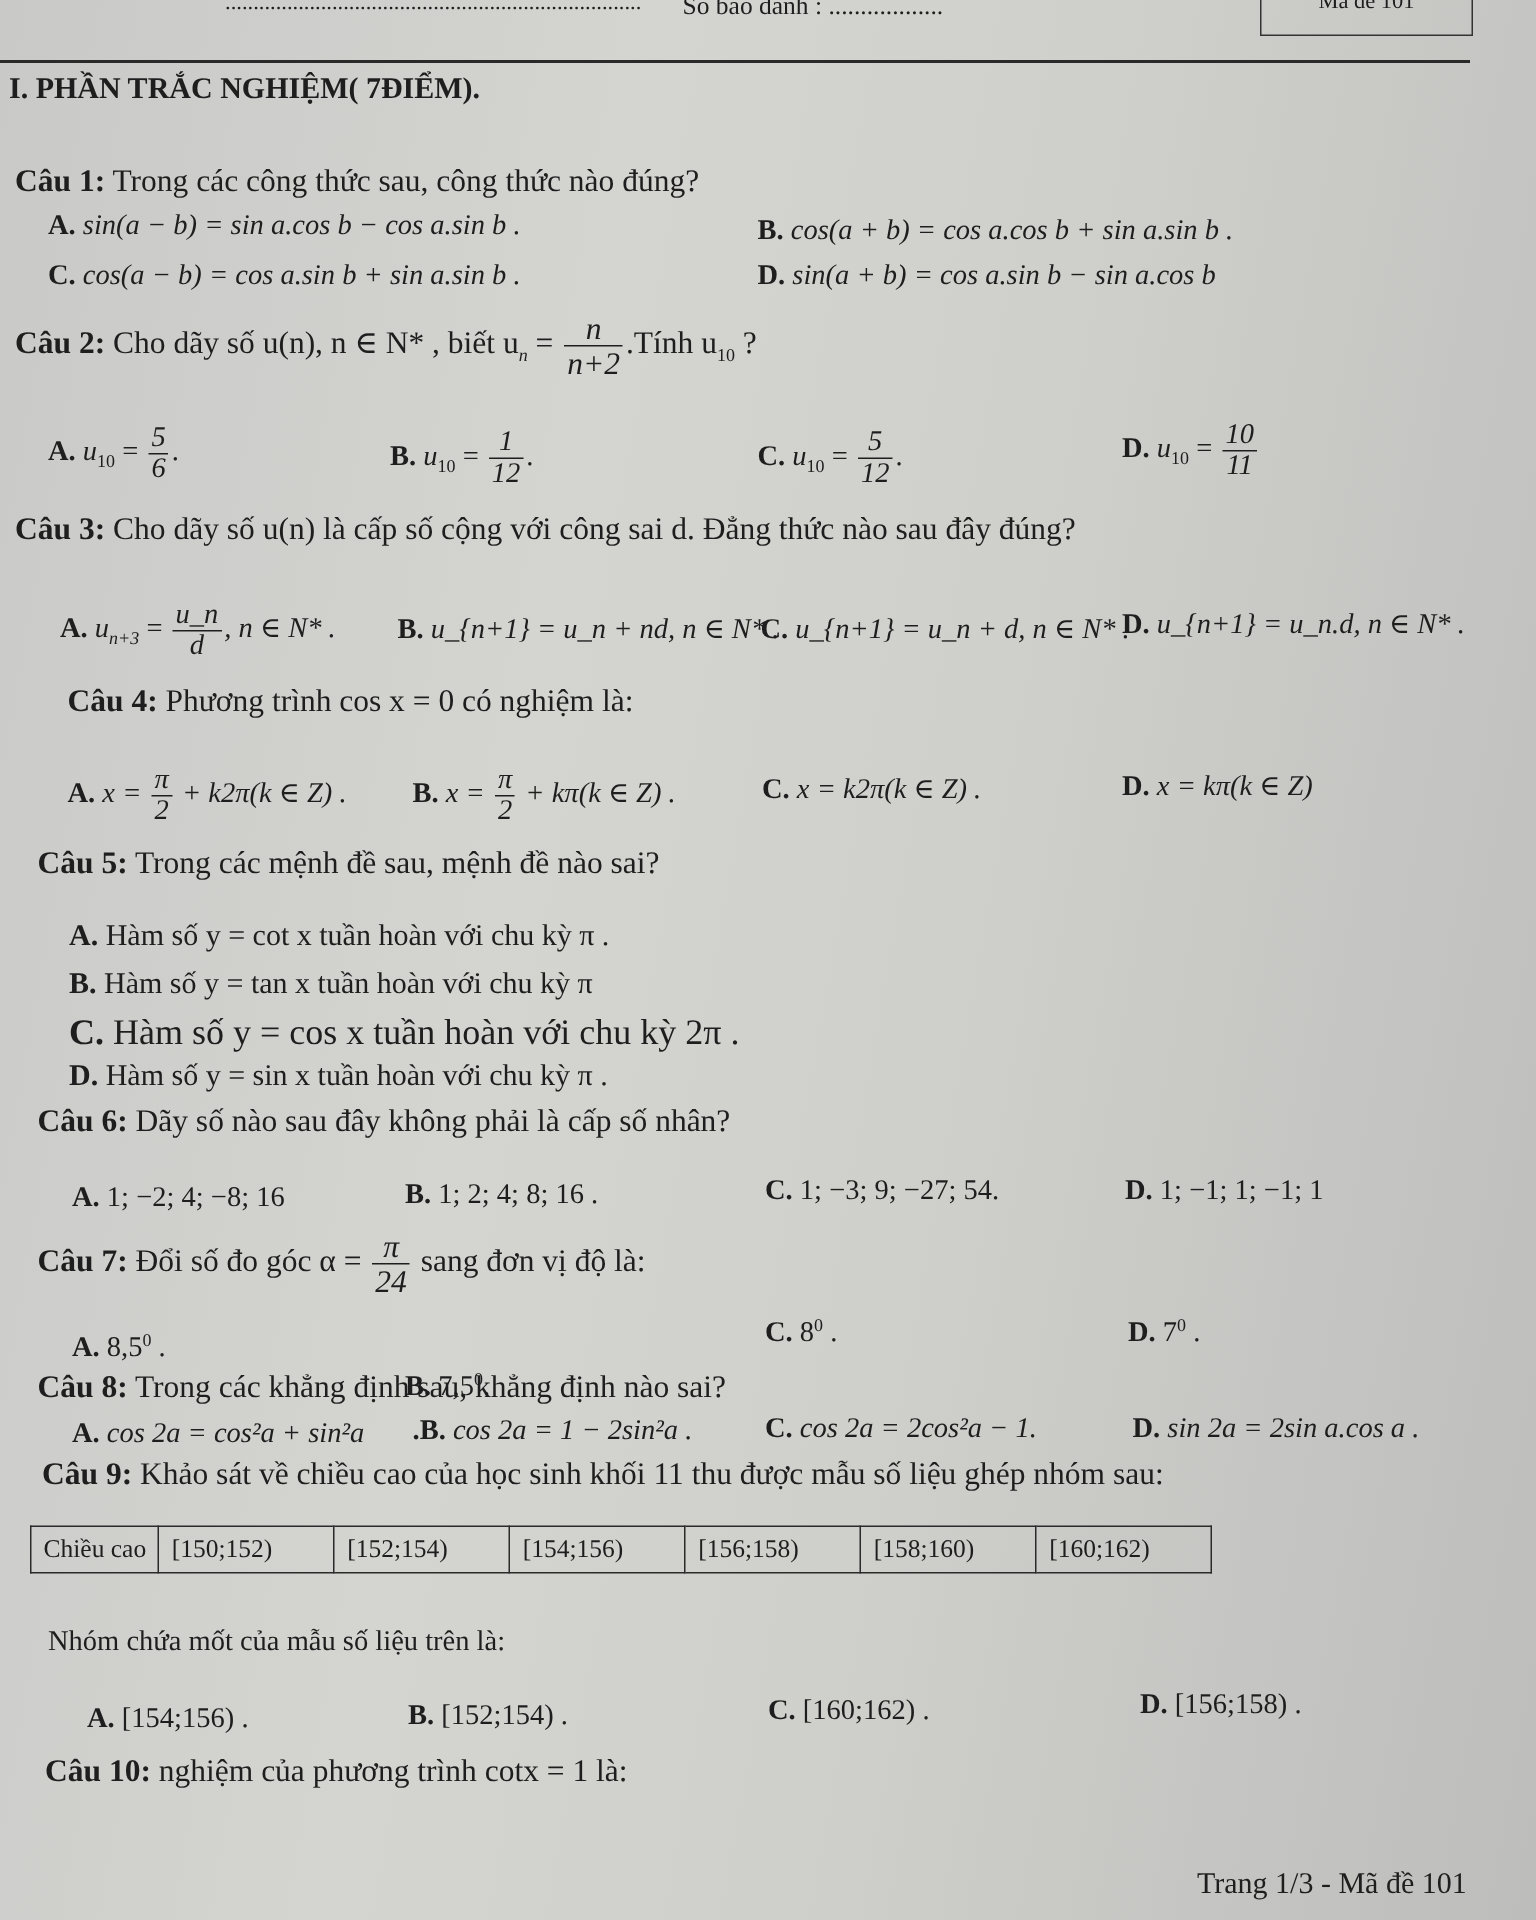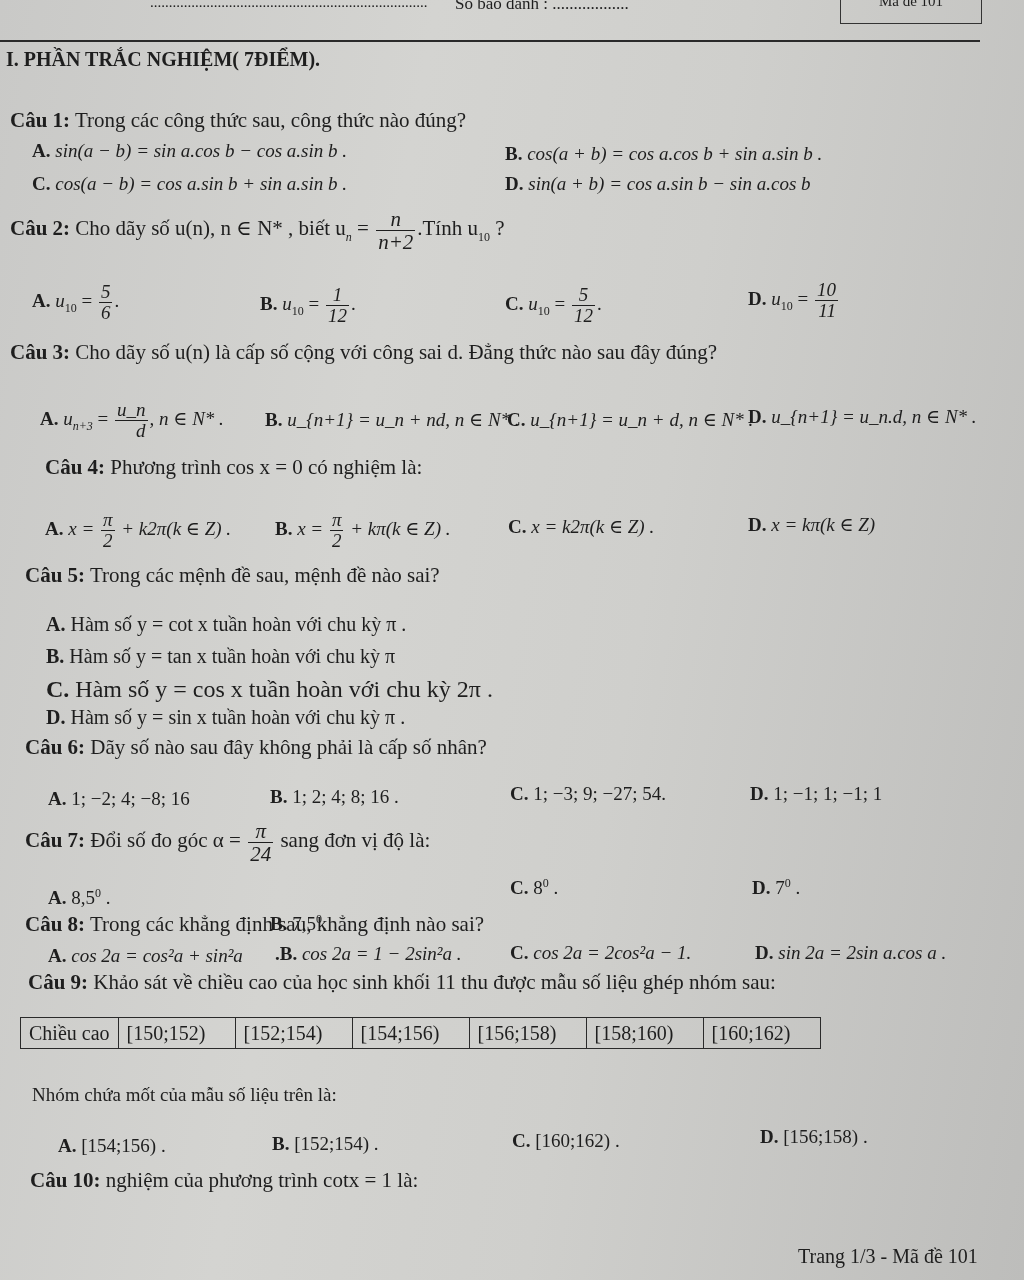--- a/index.html
+++ b/index.html
@@ -9,25 +9,25 @@
       font-family: "Liberation Serif", "DejaVu Serif", serif;
       color:#1e1e1e;
     }
     .abs { position:absolute; white-space:nowrap; }
     .b { font-weight:bold; }
     .m { font-style:italic; }
     .q { font-size:21px; }
     .opt { font-size:19px; }
     .frac { display:inline-block; vertical-align:middle; text-align:center; font-style:italic; line-height:1.05; margin:0 2px; }
     .frac .num { display:block; border-bottom:1.3px solid #1e1e1e; padding:0 2px; }
-    .frac .den { display:block; padding:0 2px;text-align:right; }
+    .frac .den { display:block; padding:0 2px; }
     sub, sup { font-size:12px; }
     .hr { position:absolute; height:1.5px; background:#2a2a2a; }
     .made-box { position:absolute; left:840px; top:-10px; width:140px; height:32px; border:1.5px solid #333; font-size:15px; text-align:center; line-height:20px; }
-    table.data { position:absolute; left:20px; top:1017px; border-collapse:collapse; font-size:20px;font-family:Liberation Serif, serif; }
+    table.data { position:absolute; left:20px; top:1017px; border-collapse:collapse; font-size:17px;font-family:Liberation Serif, serif; }
     table.data td { border:1.3px solid #2a2a2a; padding:0 8px; height:30px; }
     table.data td.c { width:100px; }
     .footer { font-size:20px; }
   </style>
 </head>
 <body>
 
 <div class="abs" style="left:150px; top:-6px; font-size:15px;">..........................................................................</div>
 <div class="abs" style="left:455px; top:-6px; font-size:17px;">Số báo danh : ..................</div>
 <div class="made-box">Mã đề 101</div>

